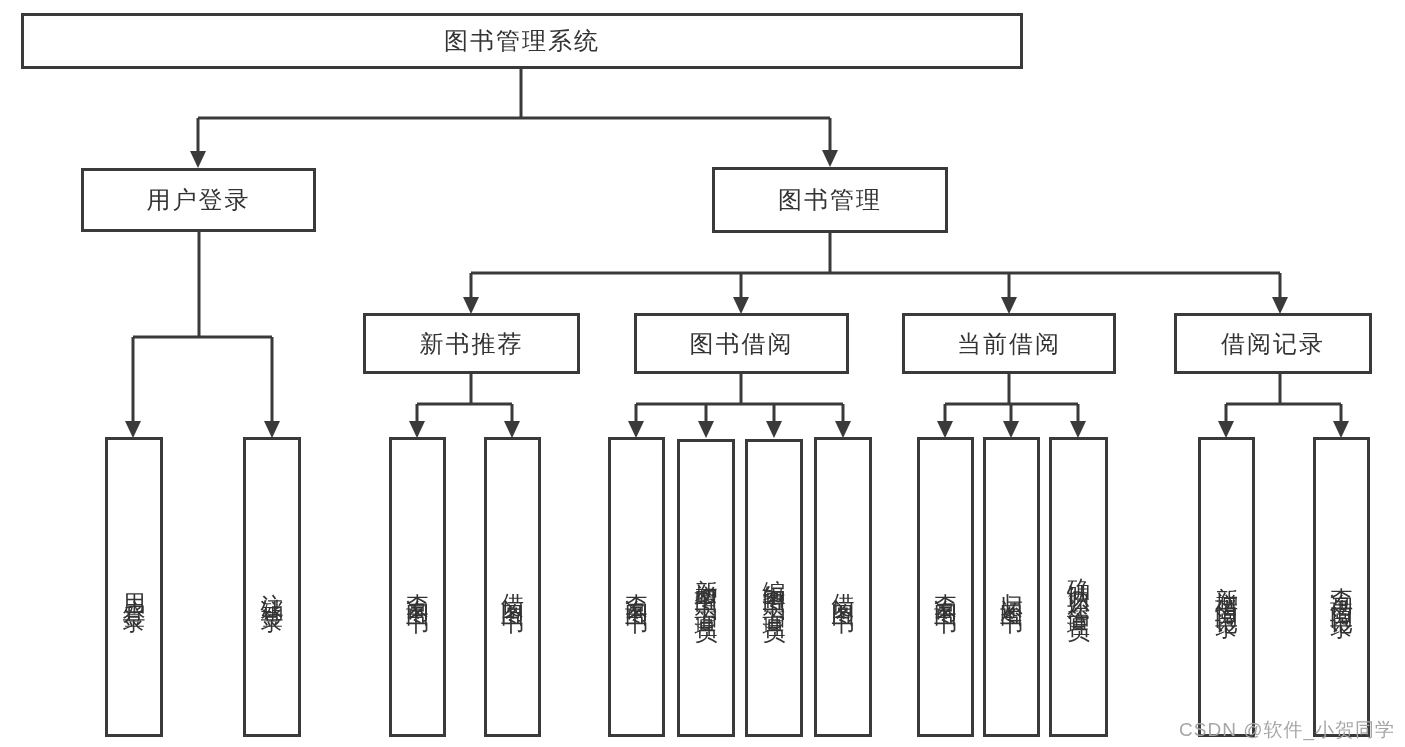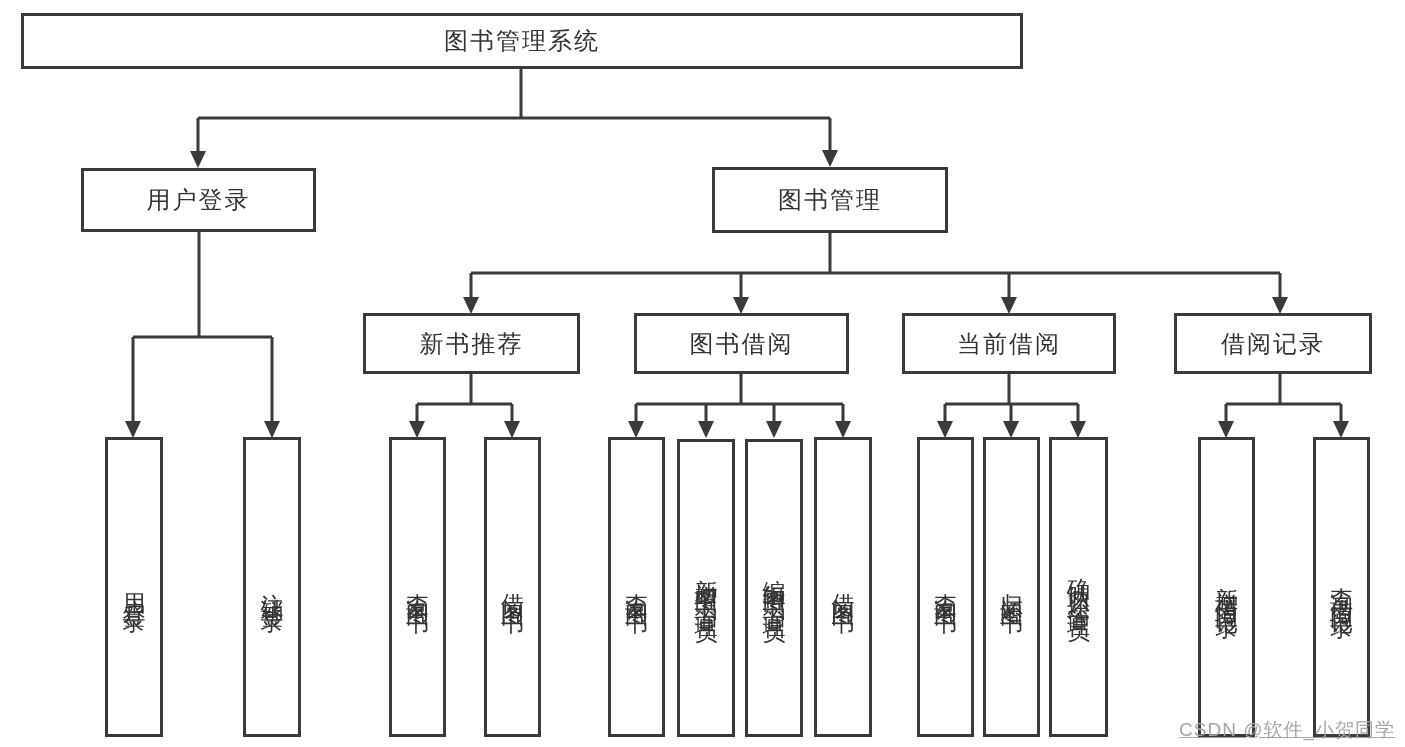--- a/index.html
+++ b/index.html
@@ -34,21 +34,20 @@
     line-height:1;
   }
   .watermark{
     position:absolute;
     right:10px;
     bottom:4px;
     font-size:19px;
     color:#a6a6a6;
     letter-spacing:1px;
     white-space:nowrap;
-    text-decoration:underline;
   }
 </style>
 </head>
 <body>
 
 <div id="stage">
 
   <svg class="connectors" width="1405" height="747" viewBox="0 0 1405 747">
     <g stroke="#3a3a3a" stroke-width="3" fill="none">
 

